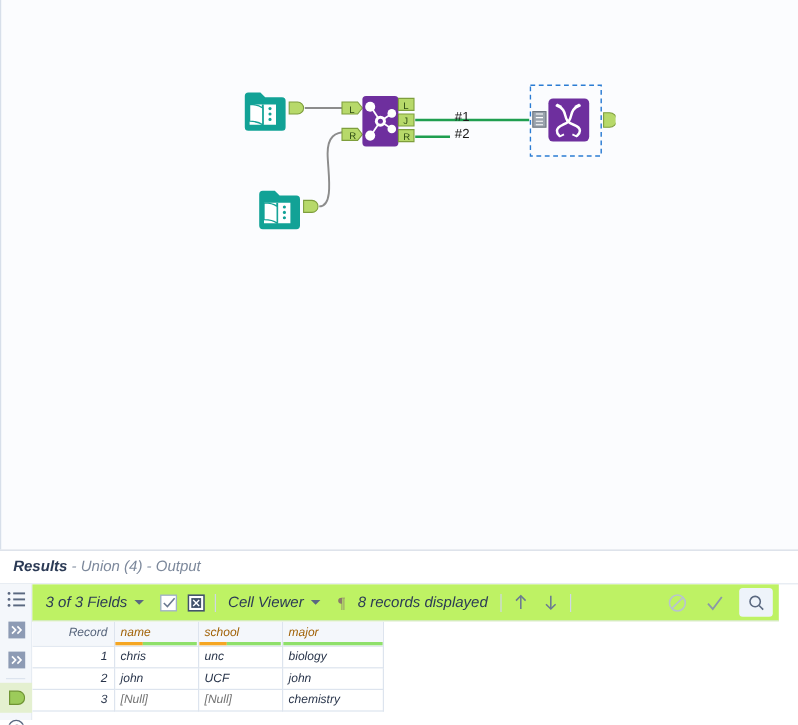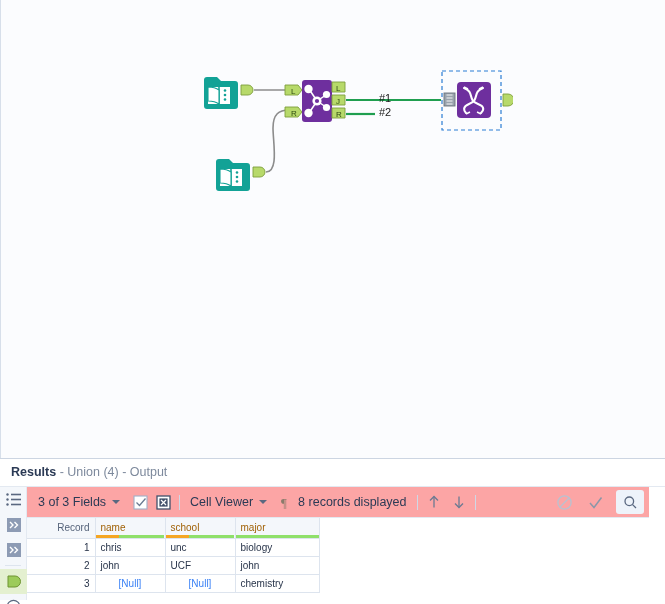--- a/index.html
+++ b/index.html
@@ -21,21 +21,21 @@
 
   .tool{position:absolute;}
   .tool-label{
     position:absolute;font-size:11px;color:#1a1a1a;
     font-family:"Liberation Sans", sans-serif;white-space:nowrap;
   }
 
   
   #results{
     position:absolute;left:0;top:458px;width:665px;height:142px;
-    background:#ffffff;border-top:1px solid #ccd5e2;box-sizing:border-box;
+    background:#ffffff;border-top:1px solid #ccd5e2;box-sizing:border-box;font-style:italic;
   }
   #results-title{
     height:27px;line-height:27px;padding-left:11px;
     font-size:12.5px;color:#55637a;
     background:#ffffff;border-bottom:1px solid #e3e9f1;
     white-space:nowrap;
   }
   #results-title b{color:#2b3a55;font-weight:bold;}
   #results-title .dim{color:#7d899c;}
 
@@ -47,21 +47,21 @@
     background:#f4f7fb;border-right:1px solid #e3e9f1;box-sizing:border-box;
   }
   .rail-btn{
     width:27px;height:25px;display:flex;align-items:center;justify-content:center;
   }
   .rail-sep{height:1px;background:#dde4ee;margin:3px 5px;}
 
   
   #toolbar{
     position:absolute;left:27px;top:0;right:16px;height:31px;
-    background:#fca5a5;border-bottom:1px solid #e3e9f1;
+    background:#bef264;border-bottom:1px solid #e3e9f1;
     display:flex;align-items:center;box-sizing:border-box;
     white-space:nowrap;
   }
   .tb-text{font-size:12.5px;color:#2b3a55;padding:0 2px;}
   .tb-gap{width:9px;}
   .caret{
     width:0;height:0;border-left:4px solid transparent;border-right:4px solid transparent;
     border-top:4px solid #5a6880;margin:0 4px;
   }
   .tb-sep{width:1px;height:15px;background:#cfd8e6;margin:0 8px;}
@@ -85,21 +85,21 @@
     overflow:hidden;white-space:nowrap;text-overflow:ellipsis;
   }
   th{
     background:#f4f7fb;color:#a16207;font-weight:normal;text-align:left;
     height:20px;position:relative;vertical-align:middle;
   }
   th .qbar{position:absolute;left:0;right:0;bottom:0;height:3px;display:flex;}
   th.rec{color:#55637a;}
   td{color:#28344a;background:#ffffff;}
   td.recnum{text-align:right;color:#28344a;}
-  td.null{color:#3b82f6;text-align:center;}
+  td.null{color:#737373;}
 </style>
 </head>
 <body>
 
 <div id="app">
 
   <div id="canvas">
 
     <svg width="665" height="458">
 

